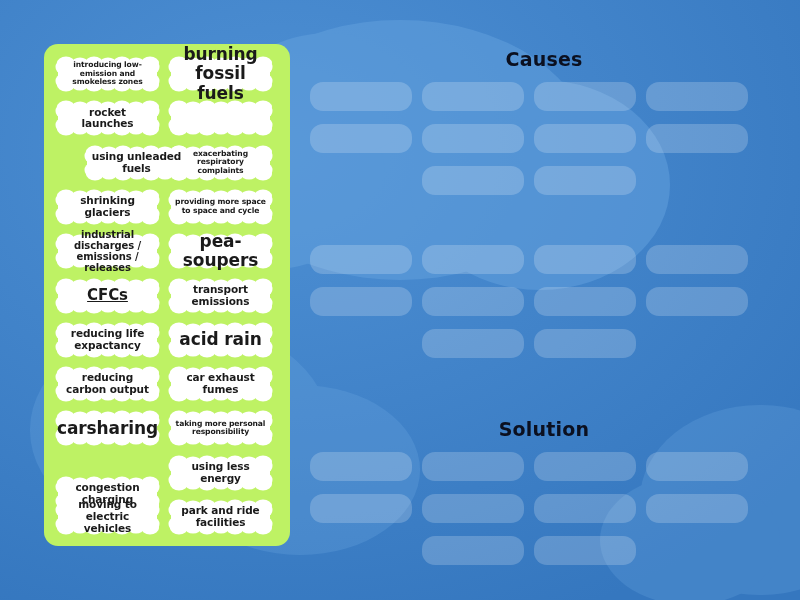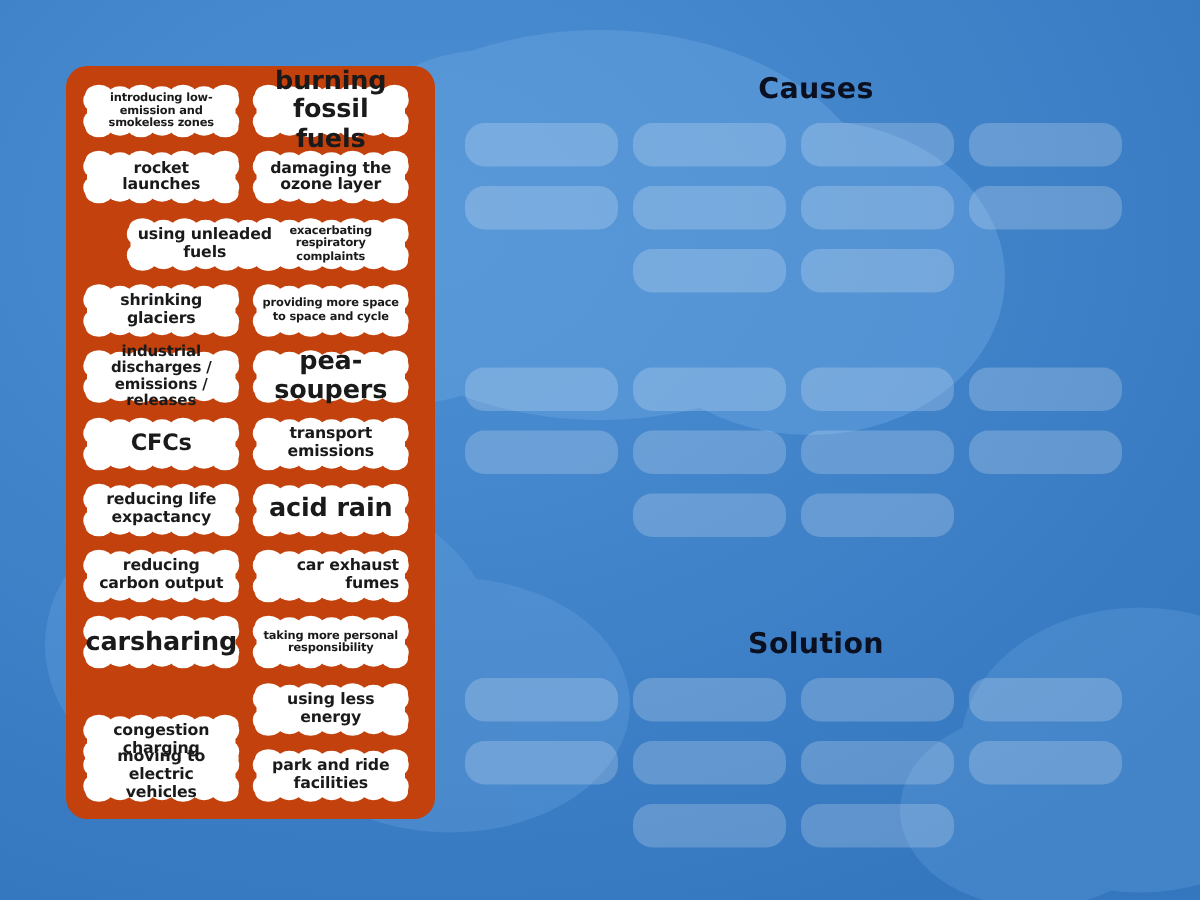--- a/index.html
+++ b/index.html
@@ -24,21 +24,21 @@
     pointer-events: none;
   }
 
   
   #source-panel {
     position: absolute;
     left: 44px;
     top: 44px;
     width: 246px;
     height: 502px;
-    background: #c2410c;
+    background: #bef264;
     border-radius: 14px;
     box-sizing: border-box;
     padding: 8px 7px;
   }
   #source-list {
     position: relative;
     width: 100%;
     height: 100%;
   }
 
@@ -66,21 +66,21 @@
     position: relative;
     z-index: 1;
   }
   .card.col0 { left: 4px; }
   .card.col1 { left: 117px; }
 
   .fs-xs  { font-size: 7.6px; }
   .fs-sm  { font-size: 10px; }
   .fs-md  { font-size: 10.5px; }
   .fs-lg  { font-size: 17px; }
-  .fs-xl  { font-size: 15px; }
+  .fs-xl  { font-size: 15px; text-decoration: underline; }
 
   
   #board {
     position: absolute;
     left: 300px;
     top: 16px;
     width: 500px;
     height: 496px;
   }
   .group { position: absolute; left: 0; width: 500px; }
@@ -237,21 +237,20 @@
             <ellipse cx="81" cy="9" rx="8" ry="5.5"></ellipse>
             <ellipse cx="81" cy="31" rx="8" ry="5.5"></ellipse>
             <ellipse cx="95" cy="9" rx="9" ry="6.5"></ellipse>
             <ellipse cx="95" cy="31" rx="9" ry="6.5"></ellipse>
             <ellipse cx="6" cy="13" rx="5.5" ry="6.5"></ellipse>
             <ellipse cx="99" cy="13" rx="5.5" ry="6.5"></ellipse>
             <ellipse cx="6" cy="27" rx="5.5" ry="6.5"></ellipse>
             <ellipse cx="99" cy="27" rx="5.5" ry="6.5"></ellipse>
           </g>
         </svg>
-        <span class="lbl">damaging the ozone layer</span>
       </div>
       <div class="card col0 fs-md" style="top: 90.6px; margin-left: 29px;">
         <svg class="cloudbg" viewBox="0 0 105 40" preserveAspectRatio="none">
           <g fill="#ffffff">
             <rect x="3" y="6" width="99" height="28" rx="9"></rect>
             <ellipse cx="11" cy="9" rx="9" ry="6.5"></ellipse>
             <ellipse cx="11" cy="31" rx="9" ry="6.5"></ellipse>
             <ellipse cx="25" cy="9" rx="8" ry="5.5"></ellipse>
             <ellipse cx="25" cy="31" rx="8" ry="5.5"></ellipse>
             <ellipse cx="39" cy="9" rx="9" ry="6.5"></ellipse>
@@ -525,21 +524,21 @@
             <ellipse cx="95" cy="9" rx="9" ry="6.5"></ellipse>
             <ellipse cx="95" cy="31" rx="9" ry="6.5"></ellipse>
             <ellipse cx="6" cy="13" rx="5.5" ry="6.5"></ellipse>
             <ellipse cx="99" cy="13" rx="5.5" ry="6.5"></ellipse>
             <ellipse cx="6" cy="27" rx="5.5" ry="6.5"></ellipse>
             <ellipse cx="99" cy="27" rx="5.5" ry="6.5"></ellipse>
           </g>
         </svg>
         <span class="lbl">reducing carbon output</span>
       </div>
-      <div class="card col1 fs-md" style="top: 312.1px; text-align: right;">
+      <div class="card col1 fs-md" style="top: 312.1px;">
         <svg class="cloudbg" viewBox="0 0 105 40" preserveAspectRatio="none">
           <g fill="#ffffff">
             <rect x="3" y="6" width="99" height="28" rx="9"></rect>
             <ellipse cx="11" cy="9" rx="9" ry="6.5"></ellipse>
             <ellipse cx="11" cy="31" rx="9" ry="6.5"></ellipse>
             <ellipse cx="25" cy="9" rx="8" ry="5.5"></ellipse>
             <ellipse cx="25" cy="31" rx="8" ry="5.5"></ellipse>
             <ellipse cx="39" cy="9" rx="9" ry="6.5"></ellipse>
             <ellipse cx="39" cy="31" rx="9" ry="6.5"></ellipse>
             <ellipse cx="53" cy="9" rx="8" ry="5.5"></ellipse>

